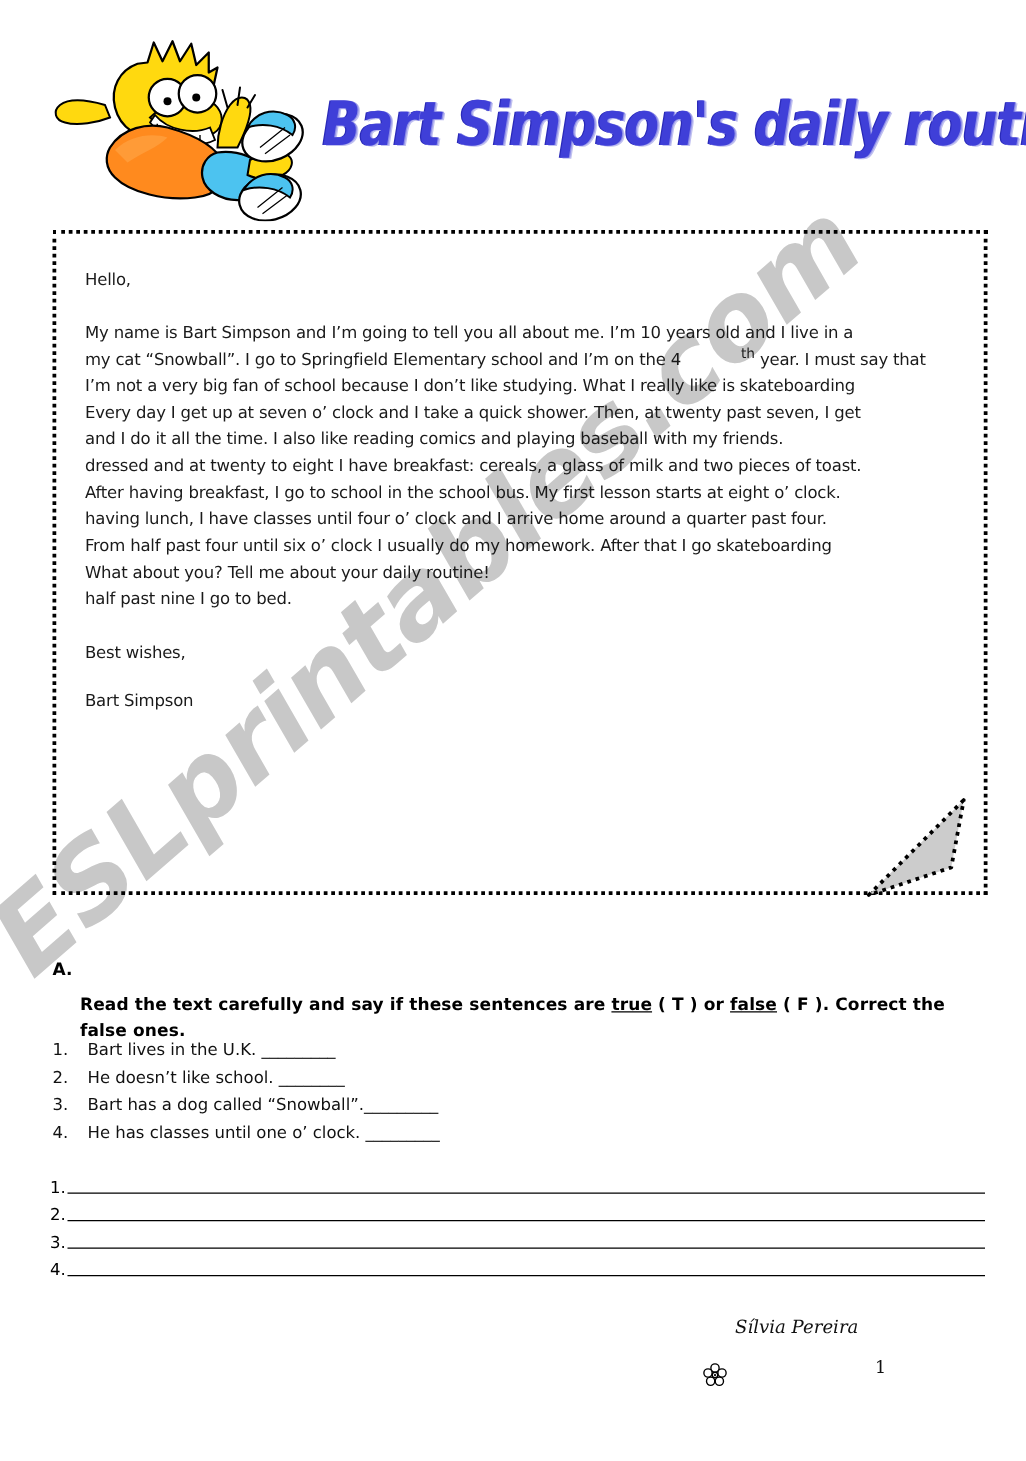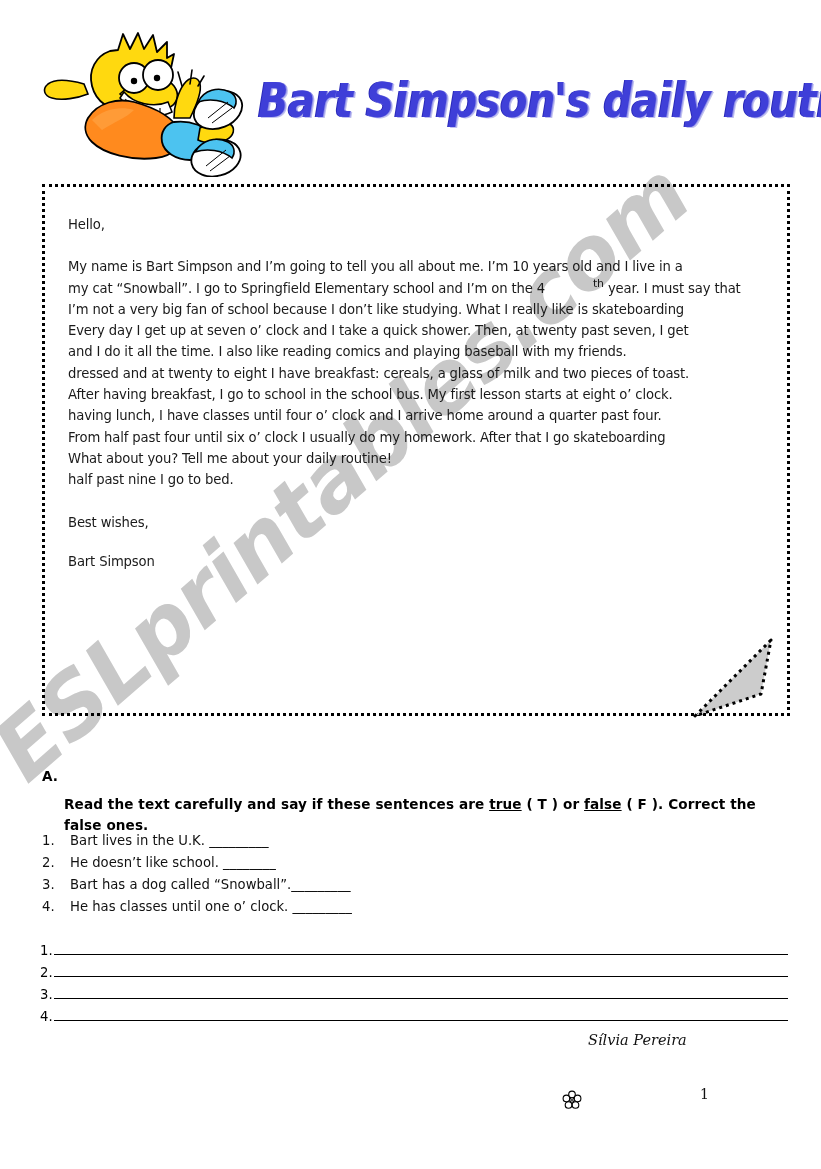--- a/index.html
+++ b/index.html
@@ -217,21 +217,21 @@
     position: absolute;
     left: 562px;
     top: 1090px;
     width: 20px;
     height: 20px;
     z-index: 13;
   }
   #footer-author {
     position: absolute;
     left: 588px;
-    top: 1032px;
+    top: 1054px;
     font-family: "DejaVu Serif", serif;
     font-style: italic;
     font-size: 14.5px;
     color: #111111;
     white-space: nowrap;
     z-index: 13;
   }
   #footer-pagenum {
     position: absolute;
     left: 700px;

